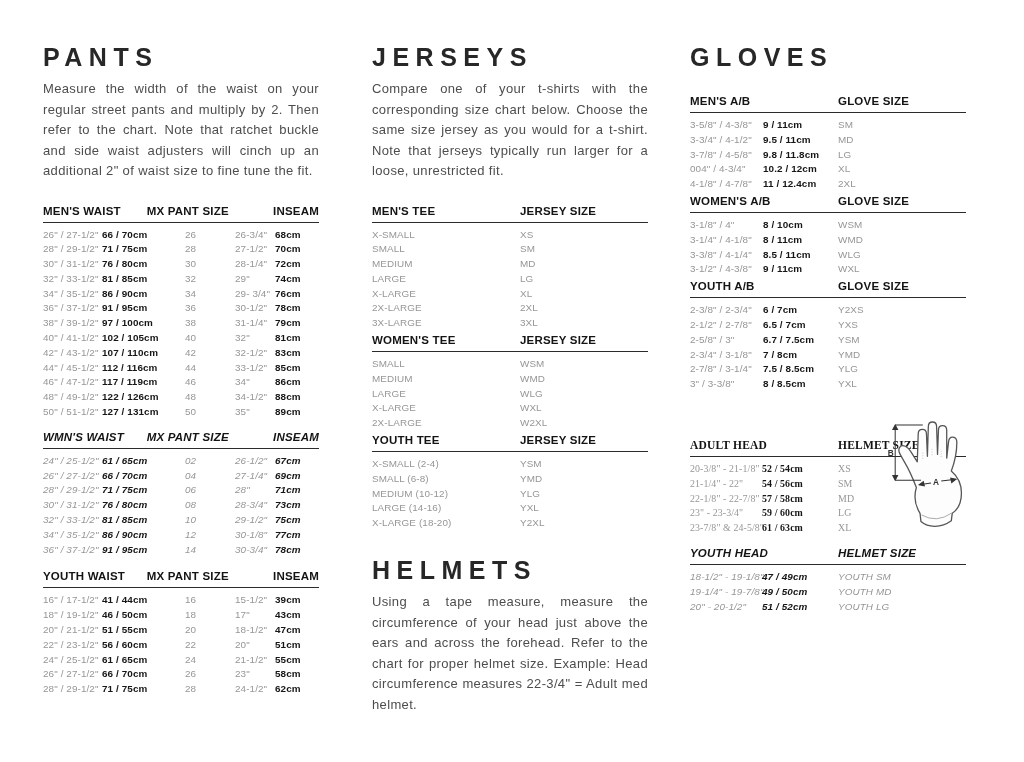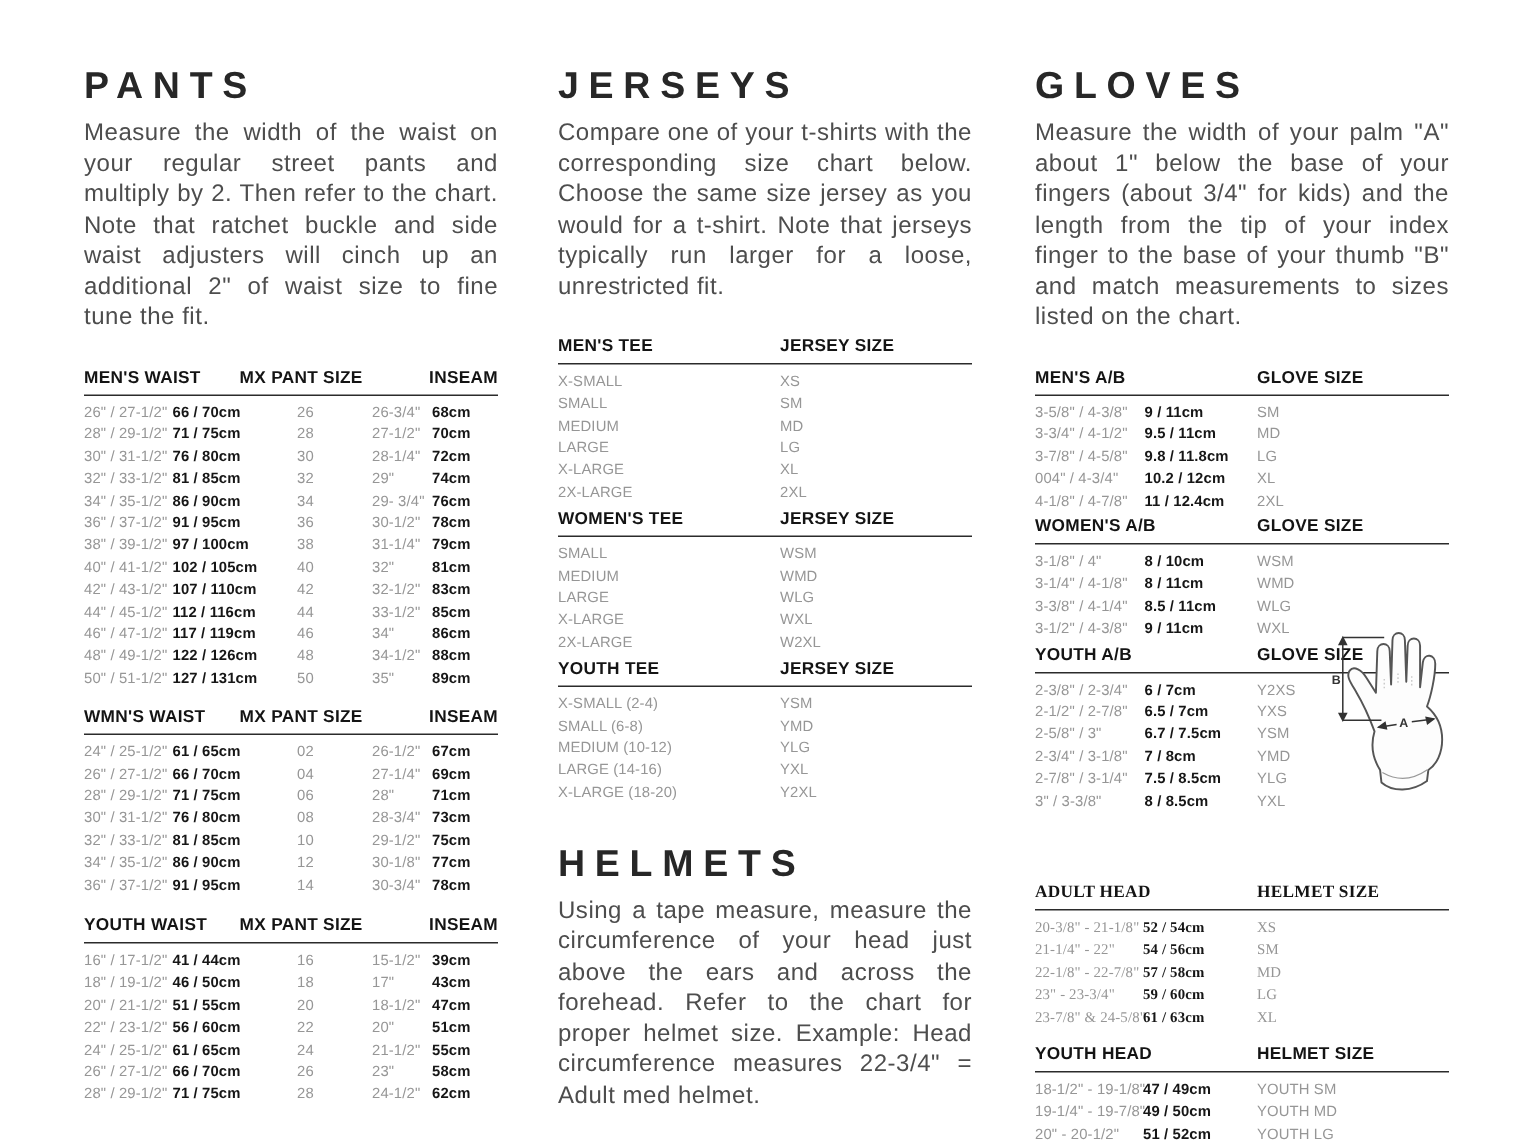--- a/index.html
+++ b/index.html
@@ -1,36 +1,36 @@
 <!DOCTYPE html>
 <html><head>
 <meta charset="utf-8">
 <style>
   html,body{margin:0;padding:0;}
   body{
     width:1024px;height:762px;background:#ffffff;position:relative;
     font-family:"Liberation Sans", sans-serif;color:#444;overflow:hidden;
   }
   .col{position:absolute;top:28px;width:276px;}
-  .col-pants{left:56px;}
+  .col-pants{left:43px;}
   .col-jerseys{left:372px;}
   .col-gloves{left:690px;}
 
   .section-title{
     font-size:25px;font-weight:800;letter-spacing:6.5px;color:#272727;
     margin:14px 0 0 0;line-height:30px;white-space:nowrap;
   }
   .intro{
-    font-size:16px;line-height:20.5px;color:#4d4d4d;text-align:justify;
+    font-size:13px;line-height:20.5px;color:#4d4d4d;text-align:justify;
     letter-spacing:0.35px;margin:7px 0 0 0;
   }
 
   .tbl{margin-top:22px;}
   .tbl.tight{margin-top:2px;}
-  .tbl.mid{margin-top:10px;}
+  .tbl.mid{margin-top:10px;font-style:italic;}
   .tbl.mid2{margin-top:12px;}
   .tbl.big-gap{margin-top:46px;font-family:Liberation Serif, serif;}
 
   .thead{
     display:flex;border-bottom:1.6px solid #2b2b2b;padding-bottom:4px;
     margin-bottom:5px;font-weight:800;font-size:11.5px;color:#141414;
     letter-spacing:0.2px;line-height:14px;white-space:nowrap;
   }
   .th5 .h1c{width:110px;}
   .th5 .h2c{width:134px;}
@@ -340,20 +340,24 @@
         <div class="row g2">
           <span class="muted">X-LARGE</span>
           <span class="muted">XL</span>
         </div>
 
         <div class="row g2">
           <span class="muted">2X-LARGE</span>
           <span class="muted">2XL</span>
         </div>
 
+        <div class="row g2">
+          <span class="muted">3X-LARGE</span>
+          <span class="muted">3XL</span>
+        </div>
       </div>
   </div>
 
   <div class="tbl tight">
     <div class="thead th2">
       <span class="h1c">WOMEN'S TEE</span>
       <span class="h2c">JERSEY SIZE</span>
     </div>
     <div class="rows">
 
@@ -417,21 +421,20 @@
         </div>
       </div>
   </div>
 
   <h1 class="section-title" style="margin-top:24px;">HELMETS</h1>
   <p class="intro">Using a tape measure, measure the circumference of your head just above the ears and across the forehead. Refer to the chart for proper helmet size. Example: Head circumference measures 22-3/4" = Adult med helmet.</p>
 </div>
 
 <div class="col col-gloves">
   <h1 class="section-title">GLOVES</h1>
-  <p class="intro">Measure the width of your palm "A" about 1" below the base of your fingers (about 3/4" for kids) and the length from the tip of your index finger to the base of your thumb "B" and match measurements to sizes listed on the chart.</p>
 
   <div class="tbl">
     <div class="thead th2">
       <span class="h1c">MEN'S A/B</span>
       <span class="h2c">GLOVE SIZE</span>
     </div>
     <div class="rows">
 
         <div class="row g3">
           <span class="muted">3-5/8" / 4-3/8"</span>

